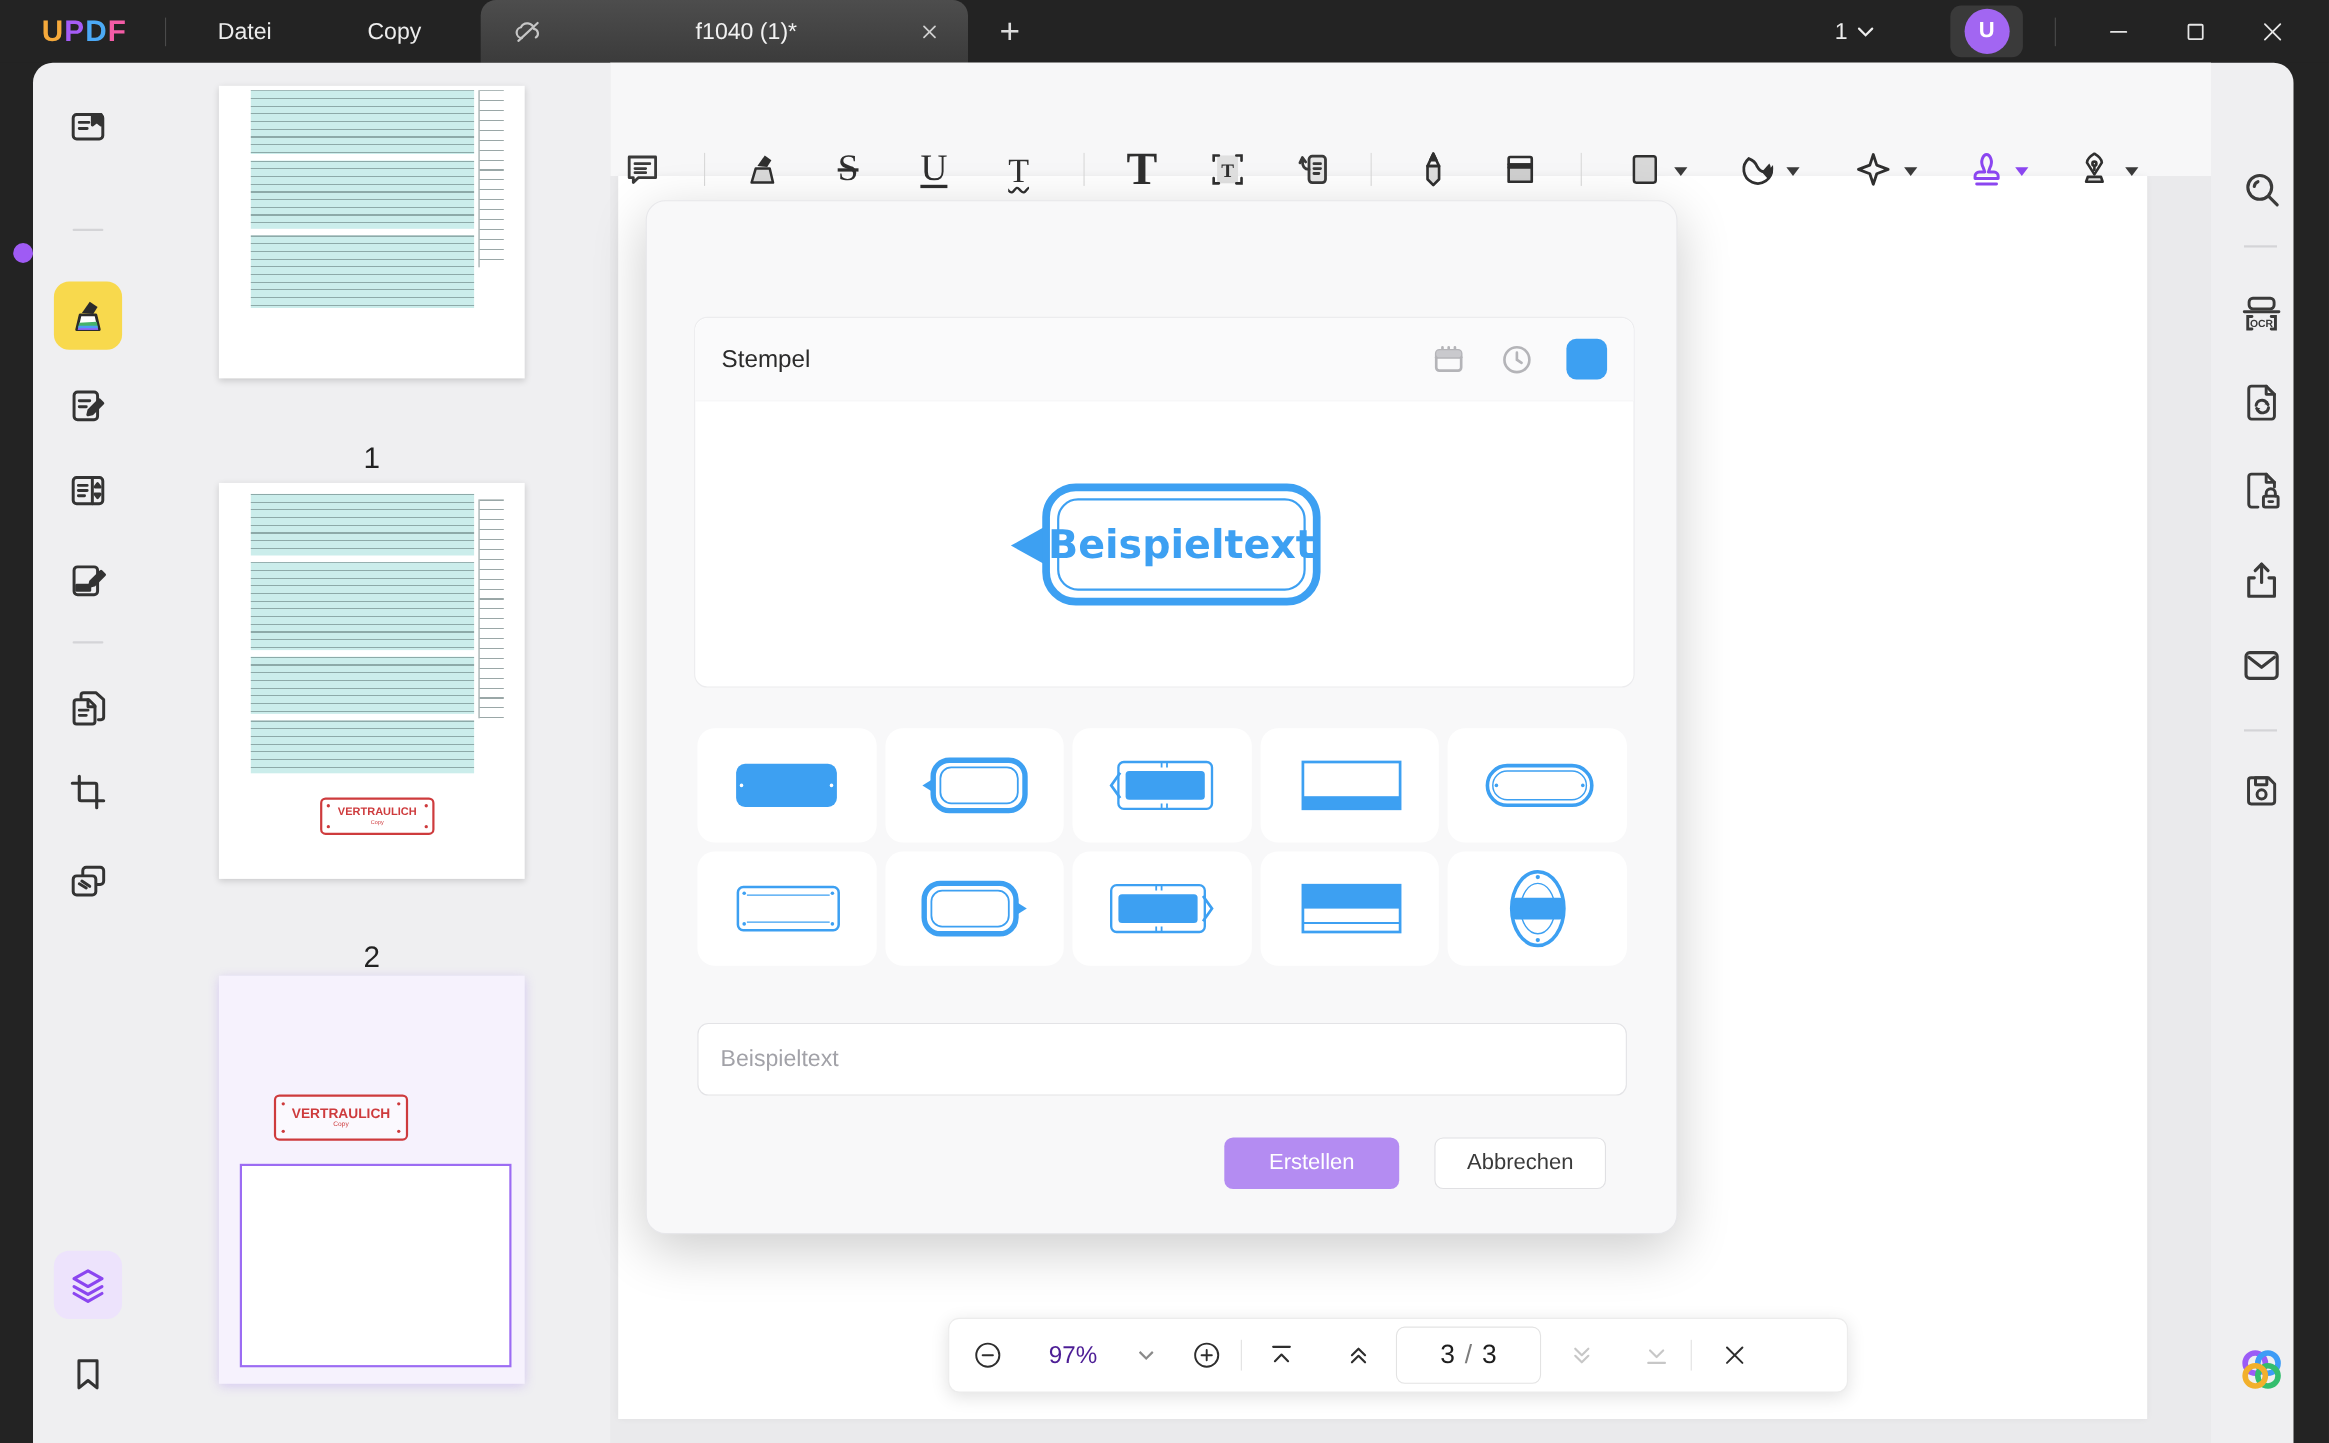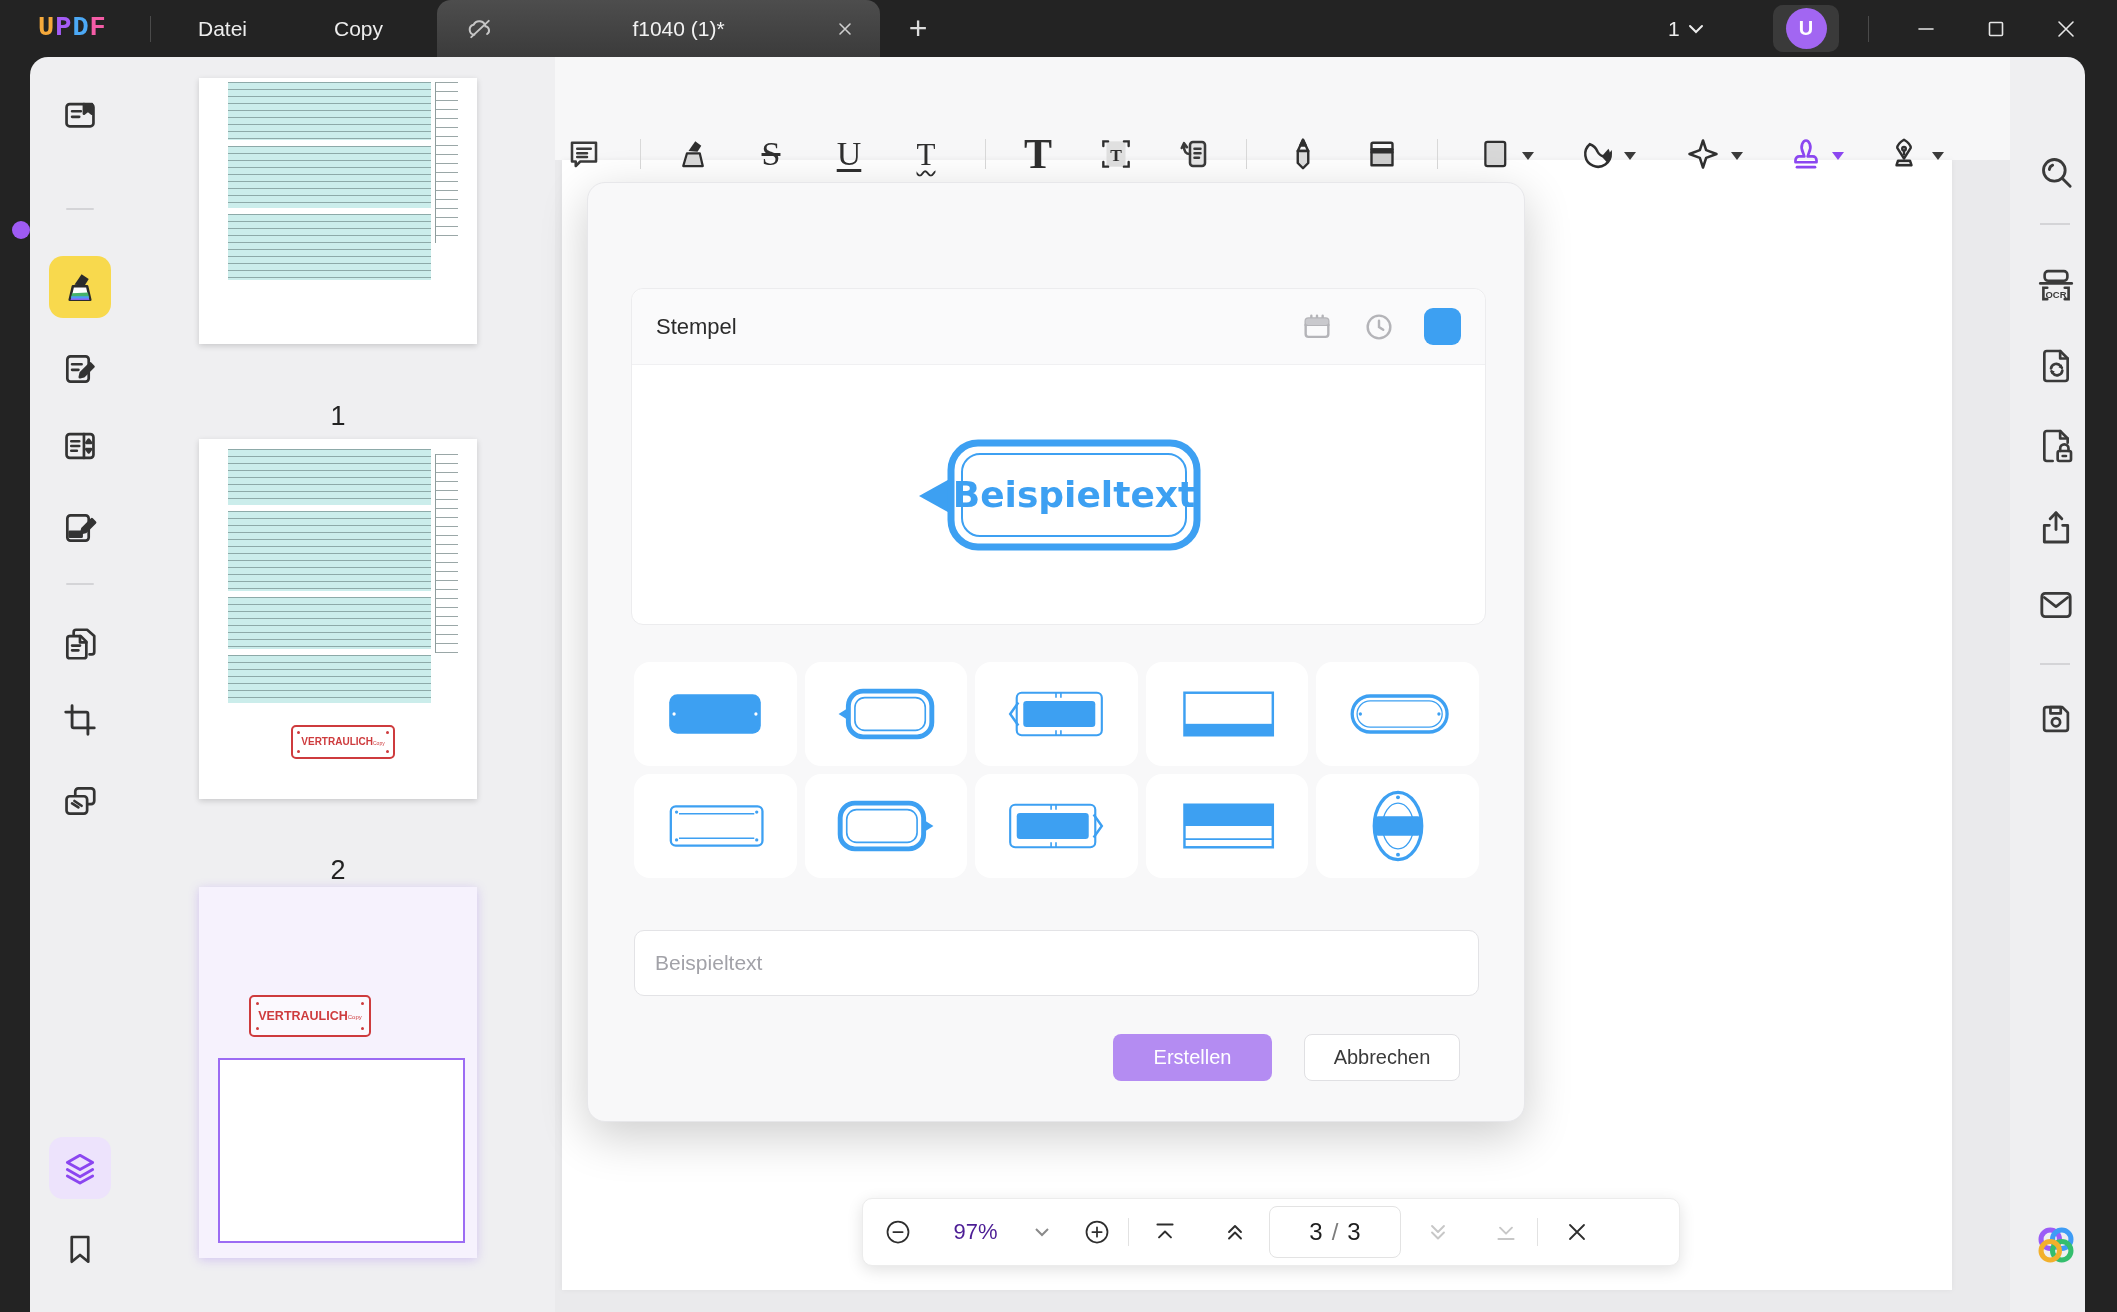--- a/index.html
+++ b/index.html
@@ -2,21 +2,21 @@
 <html><head>
 <meta charset="utf-8">
 <style>
   html,body{margin:0;padding:0;background:#161616;}
   #app{position:relative;width:2117px;height:1312px;background:#232323;font-family:"Liberation Sans",sans-serif;overflow:hidden;-webkit-font-smoothing:antialiased;}
   .abs{position:absolute;}
   svg{display:block;}
 
   
   .topbar{position:absolute;left:0;top:0;width:2117px;height:57px;background:#232323;}
-  .logo{position:absolute;left:38px;top:0;height:57px;line-height:57px;font-size:27px;font-weight:bold;letter-spacing:1px;font-family:Liberation Mono, monospace;}
+  .logo{position:absolute;left:38px;top:0;height:57px;line-height:57px;font-size:27px;font-weight:bold;letter-spacing:1px;}
   .logo span{display:inline-block;}
   .tb-sep{position:absolute;top:16px;width:1px;height:26px;background:#4a4a4a;}
   .menu-item{position:absolute;top:0;height:57px;line-height:57px;padding:0 16px;color:#ededed;font-size:21px;cursor:default;}
   .tab{position:absolute;left:437px;top:0;width:443px;height:57px;background:linear-gradient(180deg,#4d4d4d,#3b3b3b);border-radius:14px 14px 0 0;}
   .tab-title{position:absolute;left:0;right:0;top:0;height:57px;line-height:57px;text-align:center;color:#f2f2f2;font-size:21px;margin-left:40px;}
   .tab-close{position:absolute;right:20px;top:14px;width:30px;height:30px;display:flex;align-items:center;justify-content:center;color:#cfcfcf;}
   .newtab{position:absolute;left:898px;top:8px;width:40px;height:40px;display:flex;align-items:center;justify-content:center;color:#dcdcdc;font-size:32px;font-weight:300;}
   .pagedrop{position:absolute;left:1668px;top:0;height:57px;display:flex;align-items:center;gap:8px;color:#ececec;font-size:21px;}
   .avatar-wrap{position:absolute;left:1773px;top:5px;width:66px;height:47px;border-radius:10px;background:#3a3a3a;display:flex;align-items:center;justify-content:center;}
   .avatar{width:41px;height:41px;border-radius:50%;background:#A266F2;color:#fff;font-size:20px;font-weight:bold;display:flex;align-items:center;justify-content:center;}
@@ -36,21 +36,21 @@
   .rtool{position:absolute;left:17px;width:58px;height:58px;display:flex;align-items:center;justify-content:center;}
   .rdiv{position:absolute;left:30px;width:30px;height:2px;background:#d4d4d7;}
 
   
   .thumb{position:absolute;width:278px;background:#fff;box-shadow:0 2px 6px rgba(0,0,0,.16);}
   .thumb.selected{background:#F6F2FD;box-shadow:0 2px 10px rgba(140,90,240,.28);}
   .thumb-label{position:absolute;width:278px;text-align:center;font-size:27px;color:#222;}
   .fax{position:absolute;}
   .fax-block{position:absolute;left:6%;right:13%;background:#CBEDEB;background-image:repeating-linear-gradient(to bottom,rgba(40,60,60,.38) 0 1px,transparent 1px 7px);}
   .fax-gutter{position:absolute;right:2%;top:2%;bottom:22%;width:9%;border-left:1px solid #8f9d9d;background:repeating-linear-gradient(to bottom,#9aa7a7 0 1px,transparent 1px 9px);}
-  .rstamp{position:absolute;border:2px solid #CE3B3D;border-radius:5px;color:#CE3B3D;display:flex;flex-direction:row;align-items:center;justify-content:center;background:rgba(255,255,255,.55);}
+  .rstamp{position:absolute;border:2px solid #CE3B3D;border-radius:5px;color:#CE3B3D;display:flex;flex-direction:column;align-items:center;justify-content:center;background:rgba(255,255,255,.55);}
   .rstamp .l1{font-weight:bold;line-height:1;}
   .rstamp .l2{line-height:1;margin-top:2px;}
   .rstamp i{position:absolute;width:3px;height:3px;border-radius:50%;background:#CE3B3D;}
   .stamp-target{position:absolute;background:#fff;border:2px solid #9C6CF3;}
 
   
   .canvas{position:absolute;left:555px;top:57px;width:1455px;height:1255px;background:#EAEAEC;}
   .toolstrip{position:absolute;left:0;top:0;width:1455px;height:103px;background:#F7F7F8;}
   .doc-page{position:absolute;left:7px;top:103px;width:1390px;height:1130px;background:#fff;box-shadow:0 0 6px rgba(0,0,0,.05);}
   .ticon{position:absolute;top:74px;width:46px;height:46px;display:flex;align-items:center;justify-content:center;}

